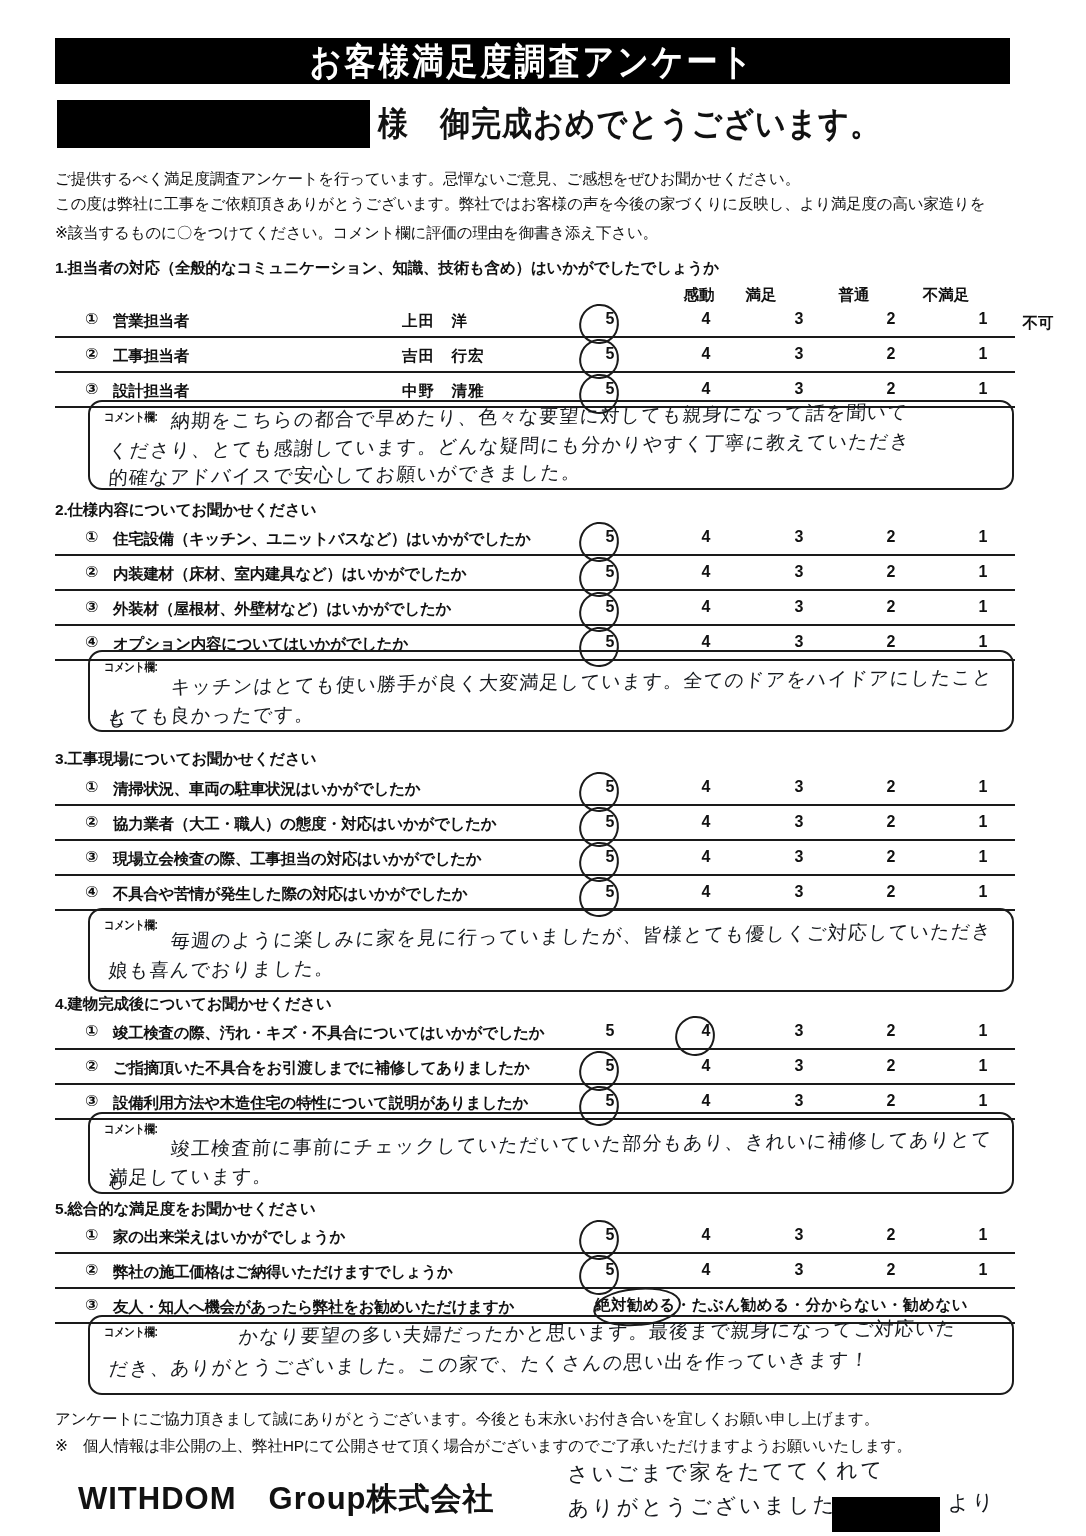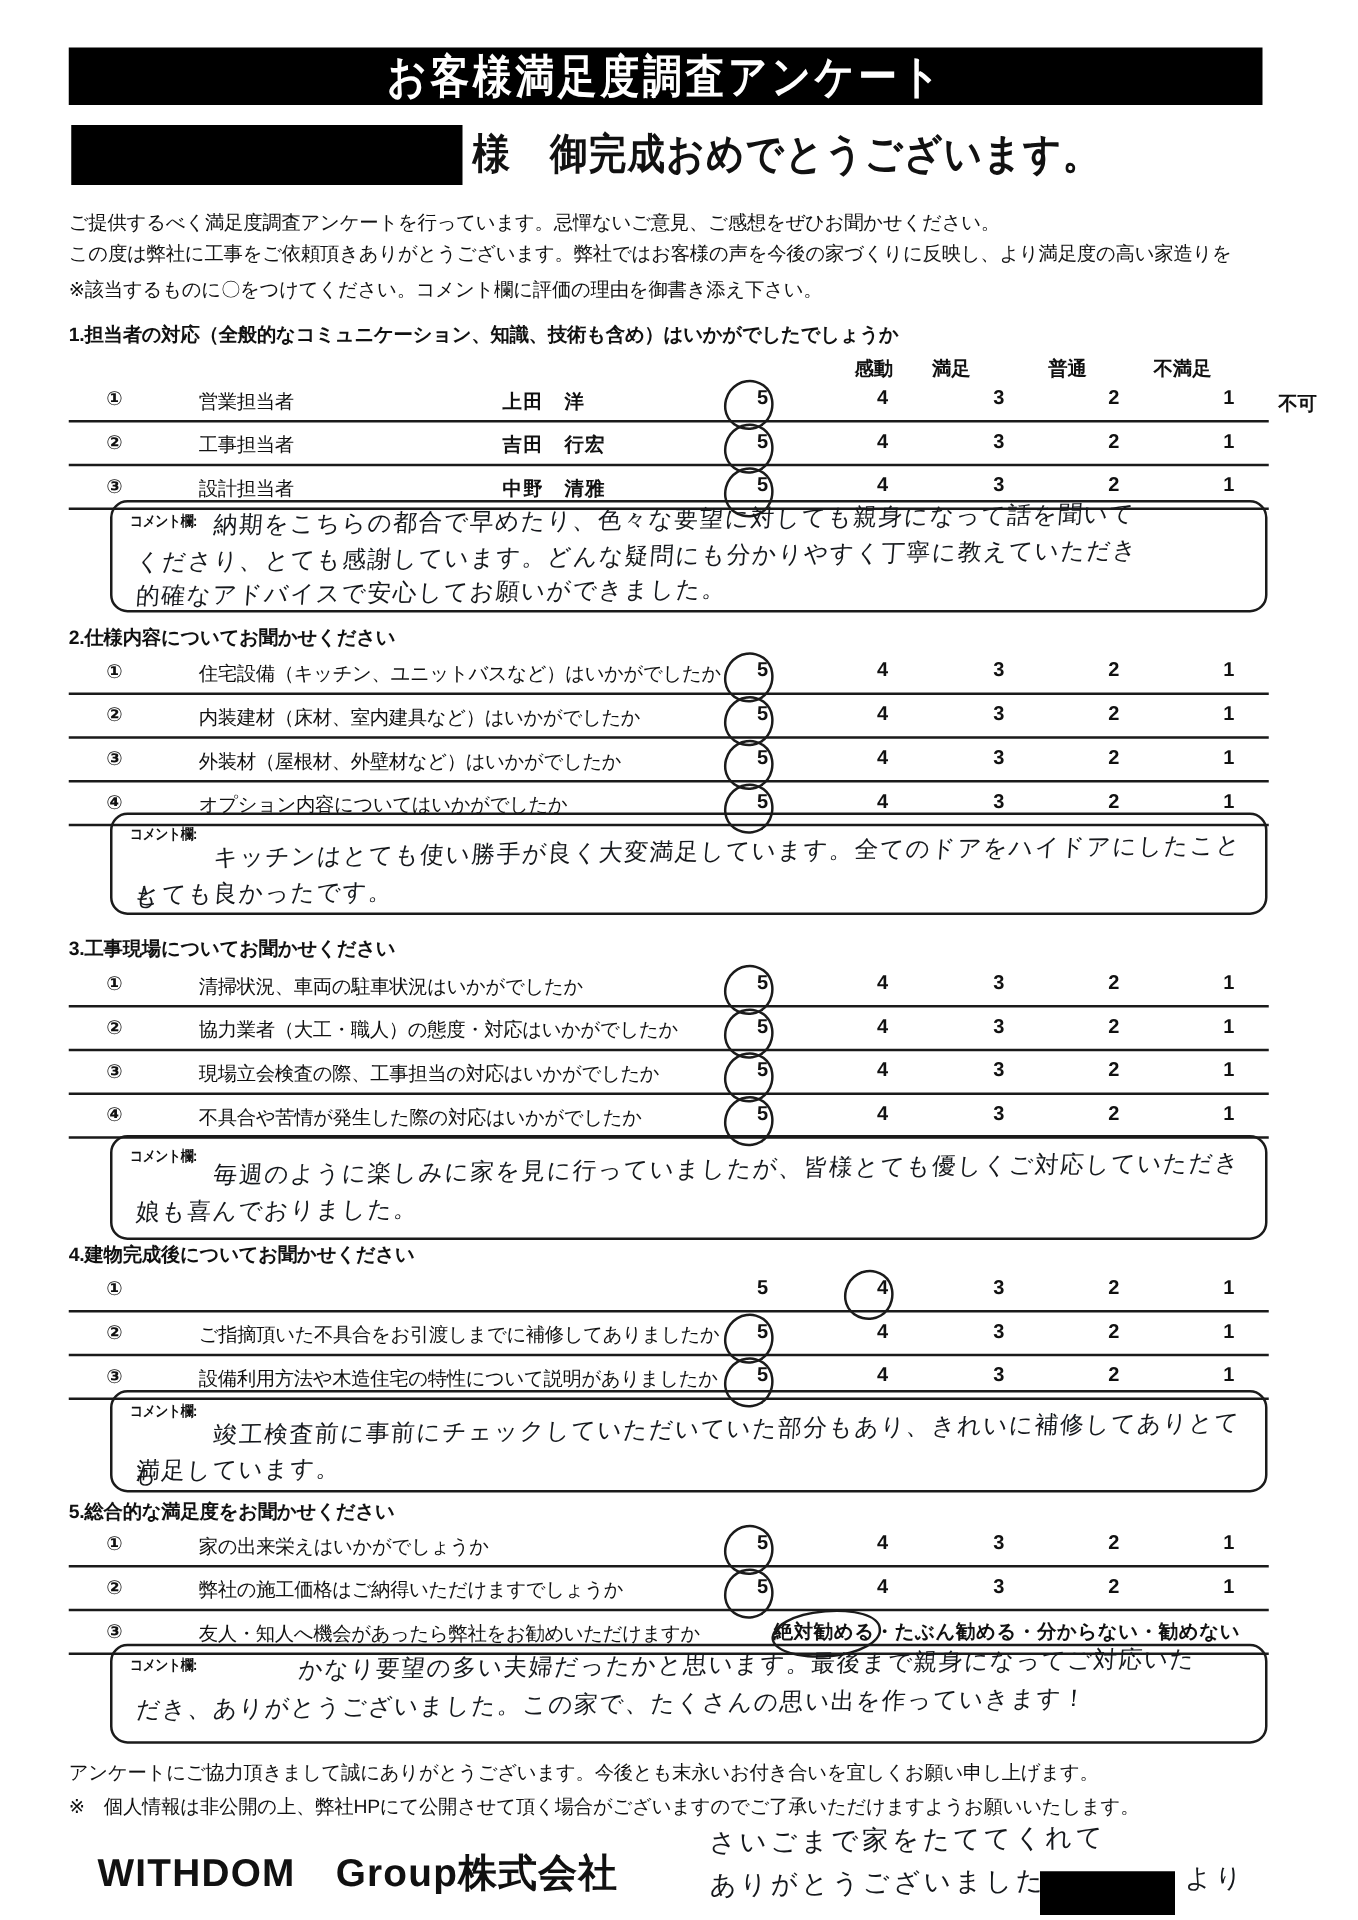--- a/index.html
+++ b/index.html
@@ -97,24 +97,23 @@
     left: 30px;
     top: 4px;
     font-size: 15.5px;
     font-weight: bold;
   }
   .qrow .qlabel {
     position: absolute;
     left: 58px;
     top: 5px;
     font-size: 15.5px;
-    font-weight: normal;
+    font-weight: bold;
     letter-spacing: -0.3px;
     white-space: nowrap;
-    margin-left: 46px;
   }
   .qrow .qname {
     position: absolute;
     left: 347px;
     top: 5px;
     font-size: 15.5px;
     font-weight: bold;
     letter-spacing: 1px;
     white-space: nowrap;
   }
@@ -161,21 +160,21 @@
     border: 2.2px solid #1b1b1b;
     border-radius: 52% 48% 49% 51% / 54% 46% 53% 47%;
     transform: rotate(-7deg);
     pointer-events: none;
   }
 
   
   .words-row {
     position: absolute;
     top: 3px;
-    left: 564px;
+    left: 540px;
     font-size: 15.5px;
     font-weight: bold;
     letter-spacing: 0.5px;
     white-space: nowrap;
   }
   .words-row .w { position: relative; display: inline-block; }
   .words-row .w.circled::after {
     left: 50%;
     top: -7px;
     margin-left: -42px;
@@ -529,20 +528,21 @@
   <div class="cbox" style="top:908px; height:84px;">
     <span class="clabel">コメント欄:</span>
     <div class="ctext indent-first" style="top:16px;">毎週のように楽しみに家を見に行っていましたが、皆様とても優しくご対応していただき</div>
     <div class="ctext" style="top:45px;">娘も喜んでおりました。</div>
   </div>
 
   <div class="section-head" style="left:55px; top:994px;">4.建物完成後についてお聞かせください</div>
   <div class="qtable" style="top:1018px;">
     <div class="qrow">
       <span class="qnum">①</span>
+      <span class="qlabel">竣工検査の際、汚れ・キズ・不具合についてはいかがでしたか</span>
       <span class="opt-wrap" style="left:555px;">
           <span class="opt-val">5</span>
         </span>
       <span class="opt-wrap" style="left:651px;">
           <span class="opt-val circled">4</span>
         </span>
       <span class="opt-wrap" style="left:744px;">
           <span class="opt-val">3</span>
         </span>
       <span class="opt-wrap" style="left:836px;">

